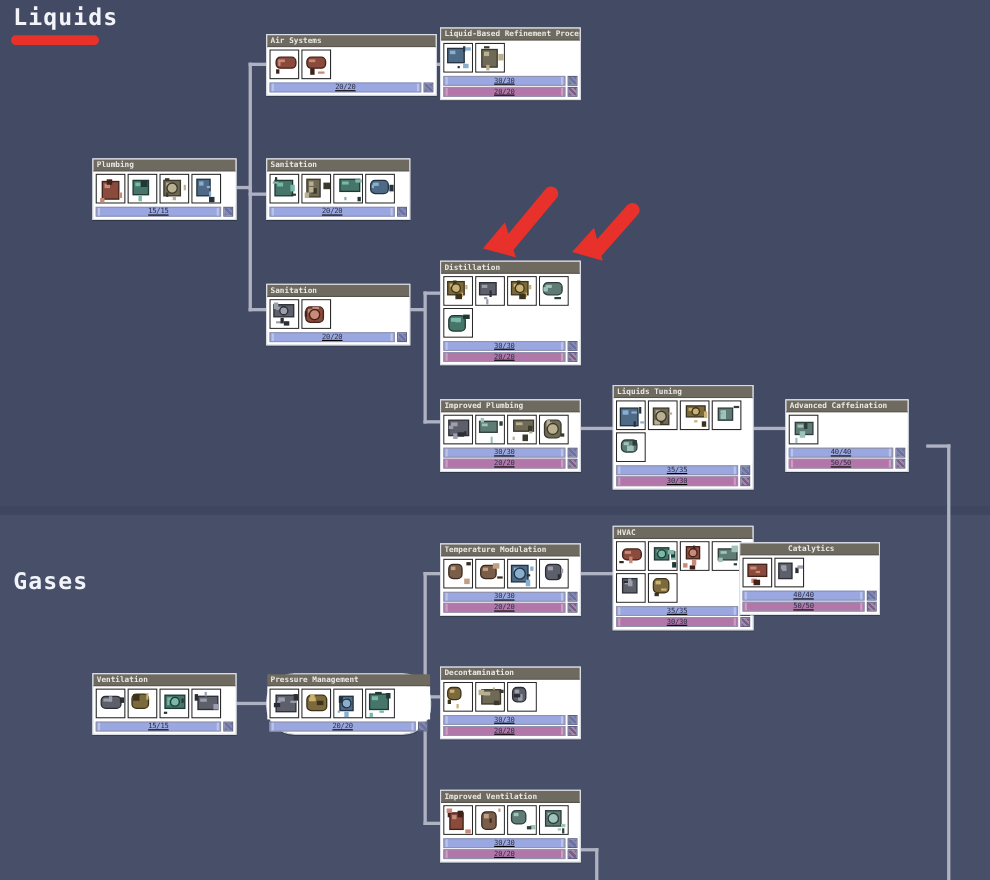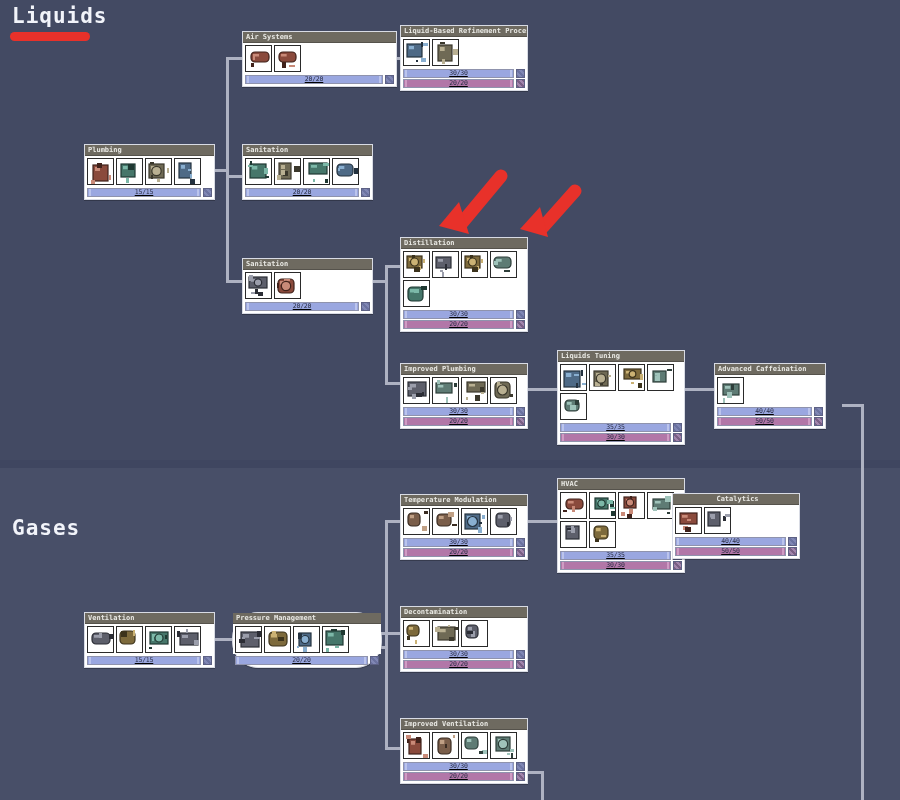--- a/index.html
+++ b/index.html
@@ -649,21 +649,21 @@
           <div class="barrow">
             <div class="bar research">
               <span class="bar-tick left"></span>
               <span class="bartext">15/15</span>
               <span class="bar-tick right"></span>
             </div>
             <div class="chip"></div>
           </div>
         </div>
       </div>
-      <div class="node" style="left: 232px; top: 612px; width: 150px; border-radius: 26px;">
+      <div class="node" style="left: 242px; top: 612px; width: 150px; border-radius: 26px;">
         <div class="node-header">Pressure Management</div>
         <div class="node-body">
           <div class="icon-cell">
             <svg width="25" height="25" viewBox="0 0 25 25" class="pixel">
               <rect x="0" y="0" width="25" height="25" fill="#ffffff"></rect>
               <rect x="5" y="5" width="18" height="15" fill="#5d5f6b" stroke="#2b2d35" stroke-width="1.2"></rect>
               <rect x="7" y="7" width="6" height="3.75" fill="#9b9eab"></rect>
               <rect x="6" y="10" width="3" height="6" fill="#9b9eab"></rect>
               <rect x="21" y="4" width="4" height="6" fill="#2b2d35"></rect>
               <rect x="18" y="10" width="6" height="2" fill="#9b9eab"></rect>

